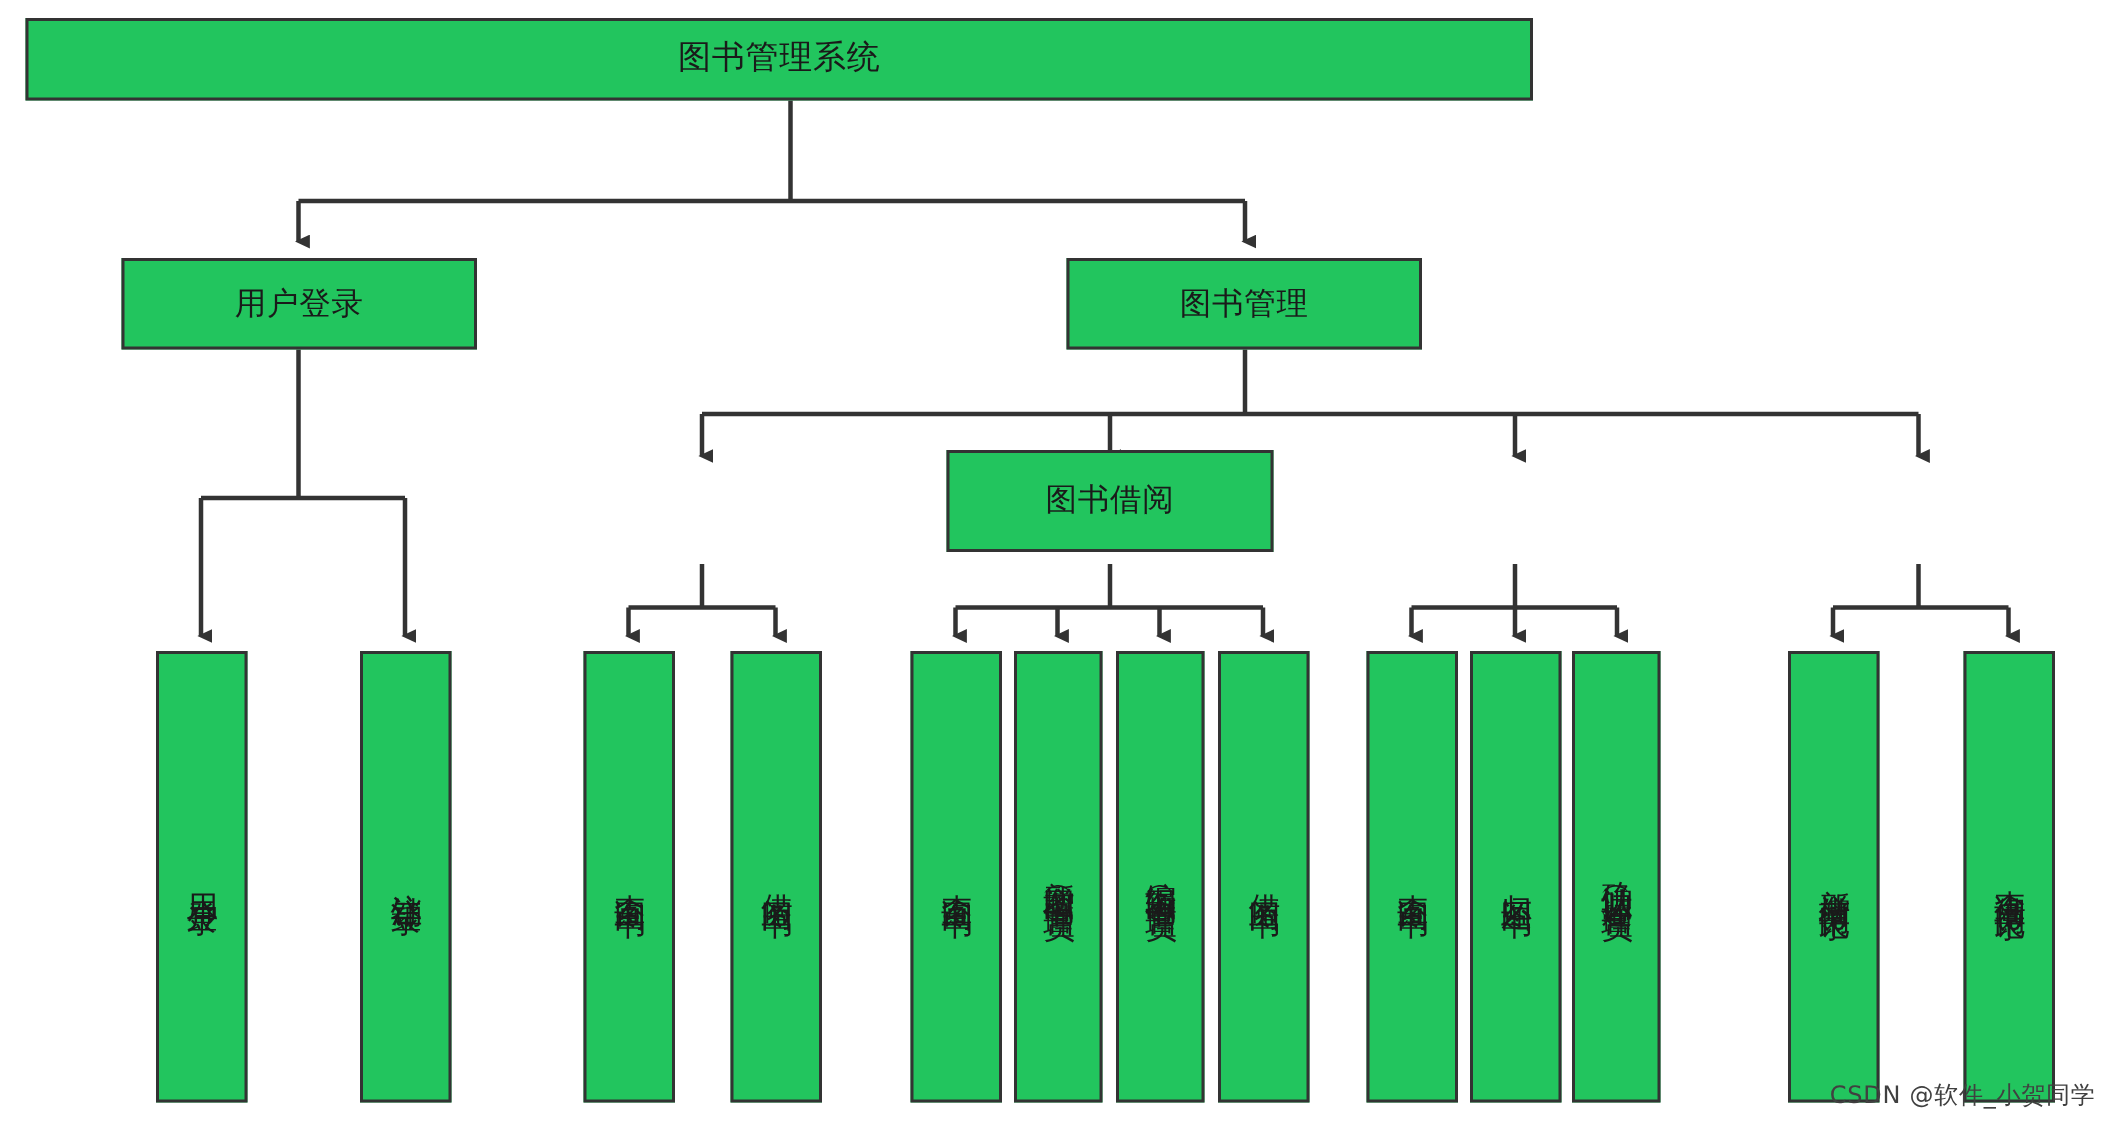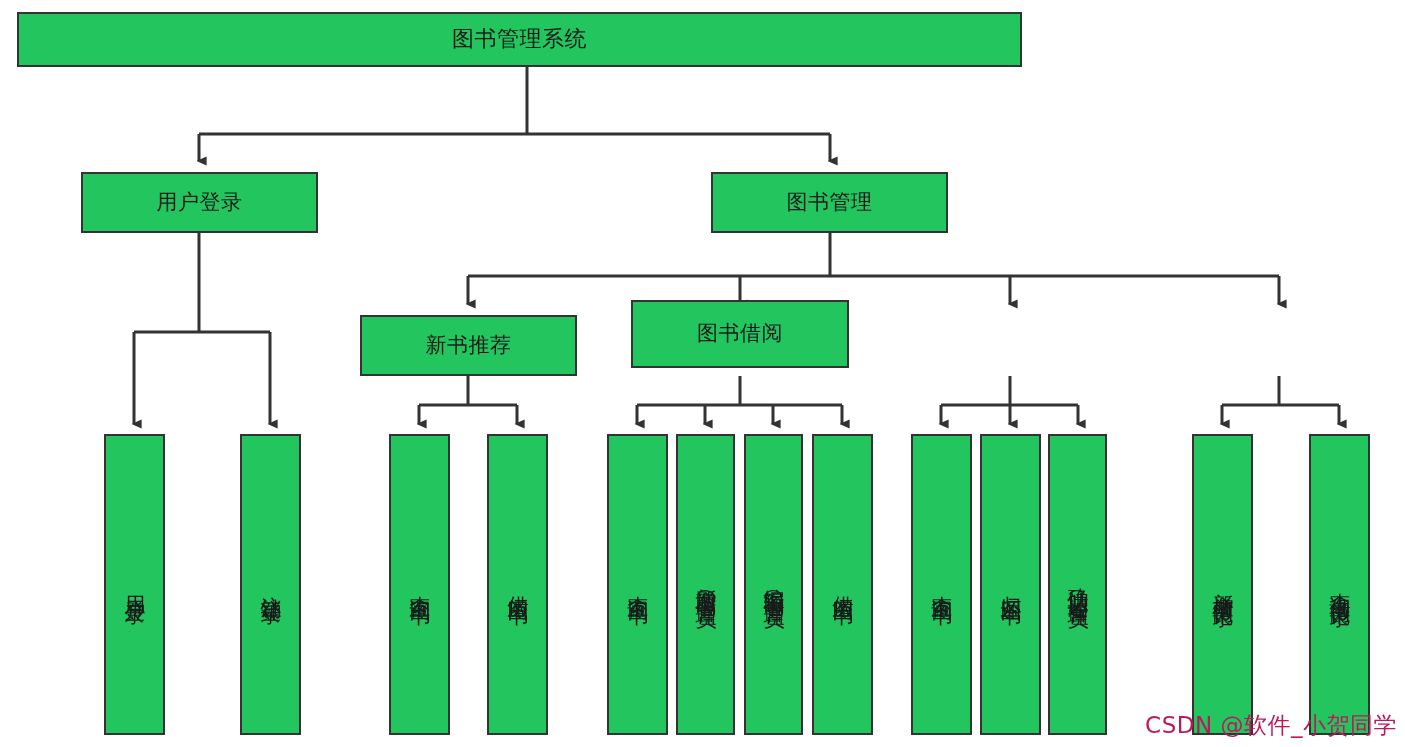--- a/index.html
+++ b/index.html
@@ -59,22 +59,22 @@
     text-orientation: upright;
     font-size: 21px;
     letter-spacing: 3px;
     line-height: 1;
     white-space: nowrap;
   }
   .watermark {
     position: absolute;
     right: 8px;
     bottom: 6px;
-    font-size: 23px;
-    color: #be185d;
+    font-size: 16px;
+    color: #404040;
     letter-spacing: 0.5px;
     white-space: nowrap;
     user-select: none;
   }
 </style>
 </head>
 <body>
 
 <div id="diagram-root">
 
@@ -133,23 +133,20 @@
   </div>
 
   <div class="node horizontal" style="left:81px; top:172px; width:237px; height:61px;">
     <span class="label">用户登录</span>
   </div>
 
   <div class="node horizontal" style="left:711px; top:172px; width:237px; height:61px;">
     <span class="label">图书管理</span>
   </div>
 
-  <div class="node horizontal" style="left:360px; top:315px; width:217px; height:61px;">
-    <span class="label">新书推荐</span>
-  </div>
 
   <div class="node horizontal" style="left:631px; top:300px; width:218px; height:68px;">
     <span class="label">图书借阅</span>
   </div>
 
 
 
   <div class="node vertical" style="left:104px; top:434px; width:61px; height:301px;">
     <span class="label">用户登录</span>
   </div>

